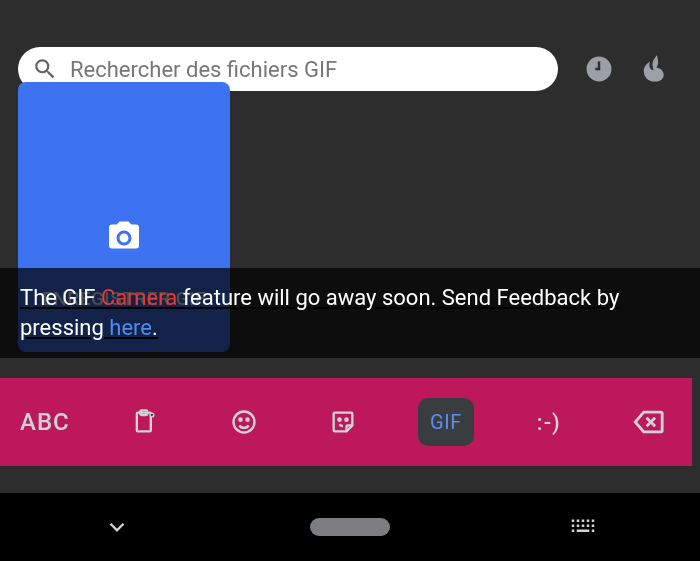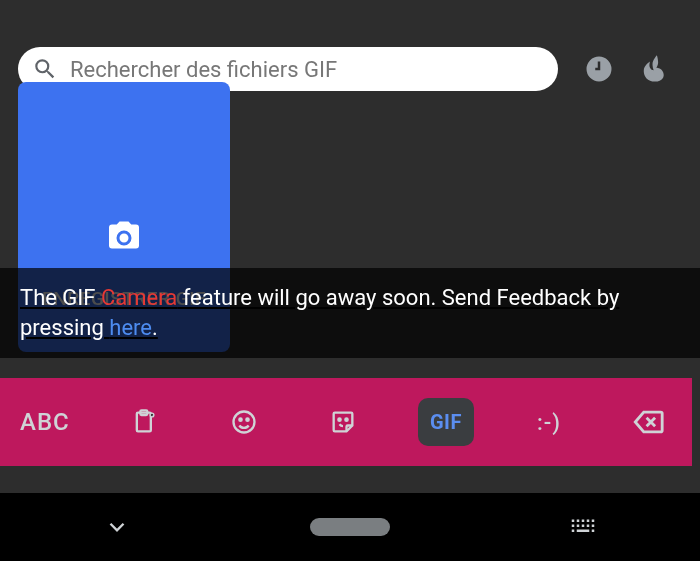--- a/index.html
+++ b/index.html
@@ -24,21 +24,21 @@
   .toast-text { font-size: 22px; line-height: 30px; color: #fff; }
   .toast-text .red { color: #e53935; }
   .toast-text .link { color: #4d8cf0; }
 
   
   .cat-bar { position: absolute; top: 378px; left: 0; right: 8px; height: 88px; background: #be185d; display: flex; align-items: center; padding: 0 20px; justify-content: space-between; }
   .cat { height: 48px; min-width: 48px; display: flex; align-items: center; justify-content: center; color: #cfd3d6; }
   .abc { font-size: 24px; font-weight: 500; letter-spacing: 1px; }
   .cat svg { width: 28px; height: 28px; }
   .gif-sel { background: #3a3d40; border-radius: 10px; padding: 0 12px; }
-  .gif-sel span { color: #5b8ef0; font-weight: 700; font-size: 20px; letter-spacing: 0.5px; }
+  .gif-sel span { color: #5b8ef0; font-weight: 400; font-size: 20px; letter-spacing: 0.5px; }
   .emot span { font-size: 22px; font-weight: 500; letter-spacing: 1px; }
   .backsp svg { width: 34px; height: 34px; }
 
   
   .nav-bar { position: absolute; top: 493px; left: 0; right: 0; height: 68px; background: #000; display: flex; align-items: center; justify-content: space-around; }
   .nav-btn { width: 80px; height: 40px; display: flex; align-items: center; justify-content: center; color: #cfd3d6; }
   .pill { width: 80px; height: 18px; border-radius: 10px; background: #7a7e81; }
 </style>
 </head>
 <body>

